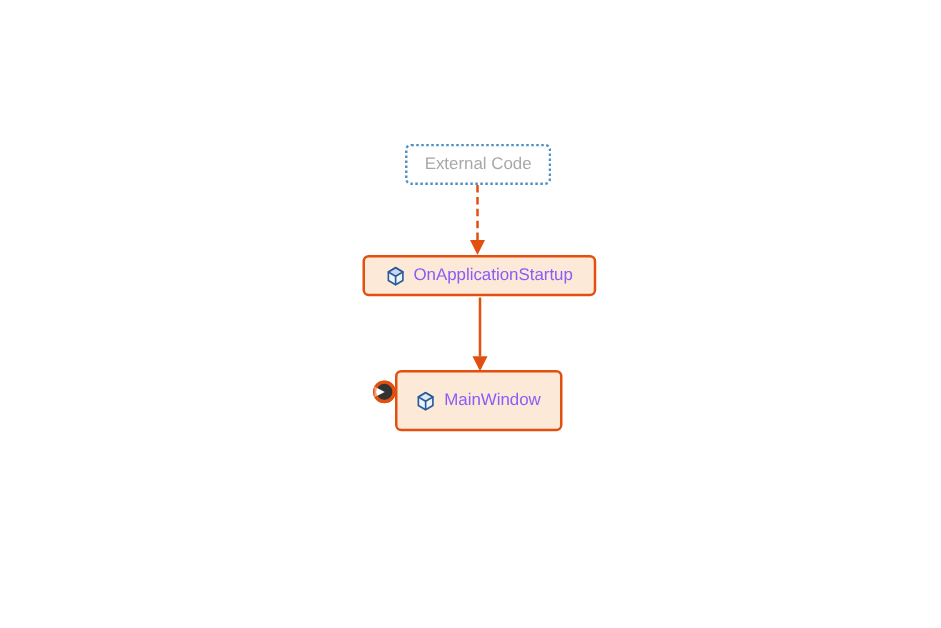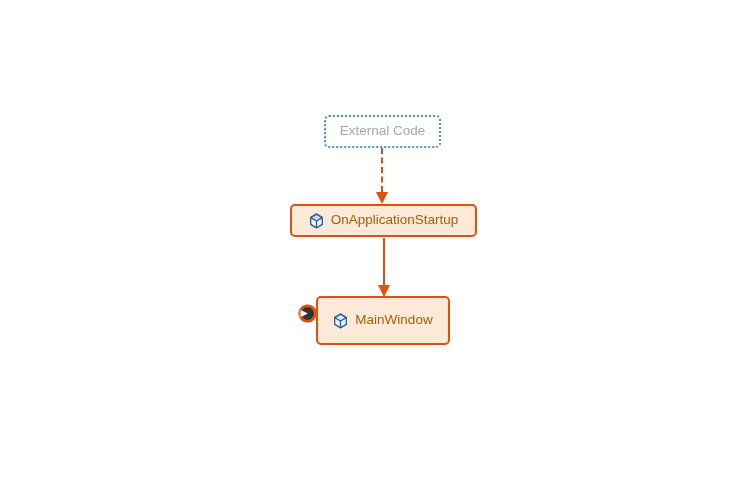--- a/index.html
+++ b/index.html
@@ -37,21 +37,21 @@
     height: 33px;
     border: 2px dotted #4e91c6;
     background: #ffffff;
     color: #a8a8a8;
     font-size: 13.5px;
   }
 
   .node-method {
     border: 2px solid #e2500f;
     background: #fce9d8;
-    color: #a16207;
+    color: #8b5cf6;
   }
 
   .node-onappstartup {
     left: 290px;
     top: 204px;
     width: 187px;
     height: 33px;
   }
 
   .node-mainwindow {

